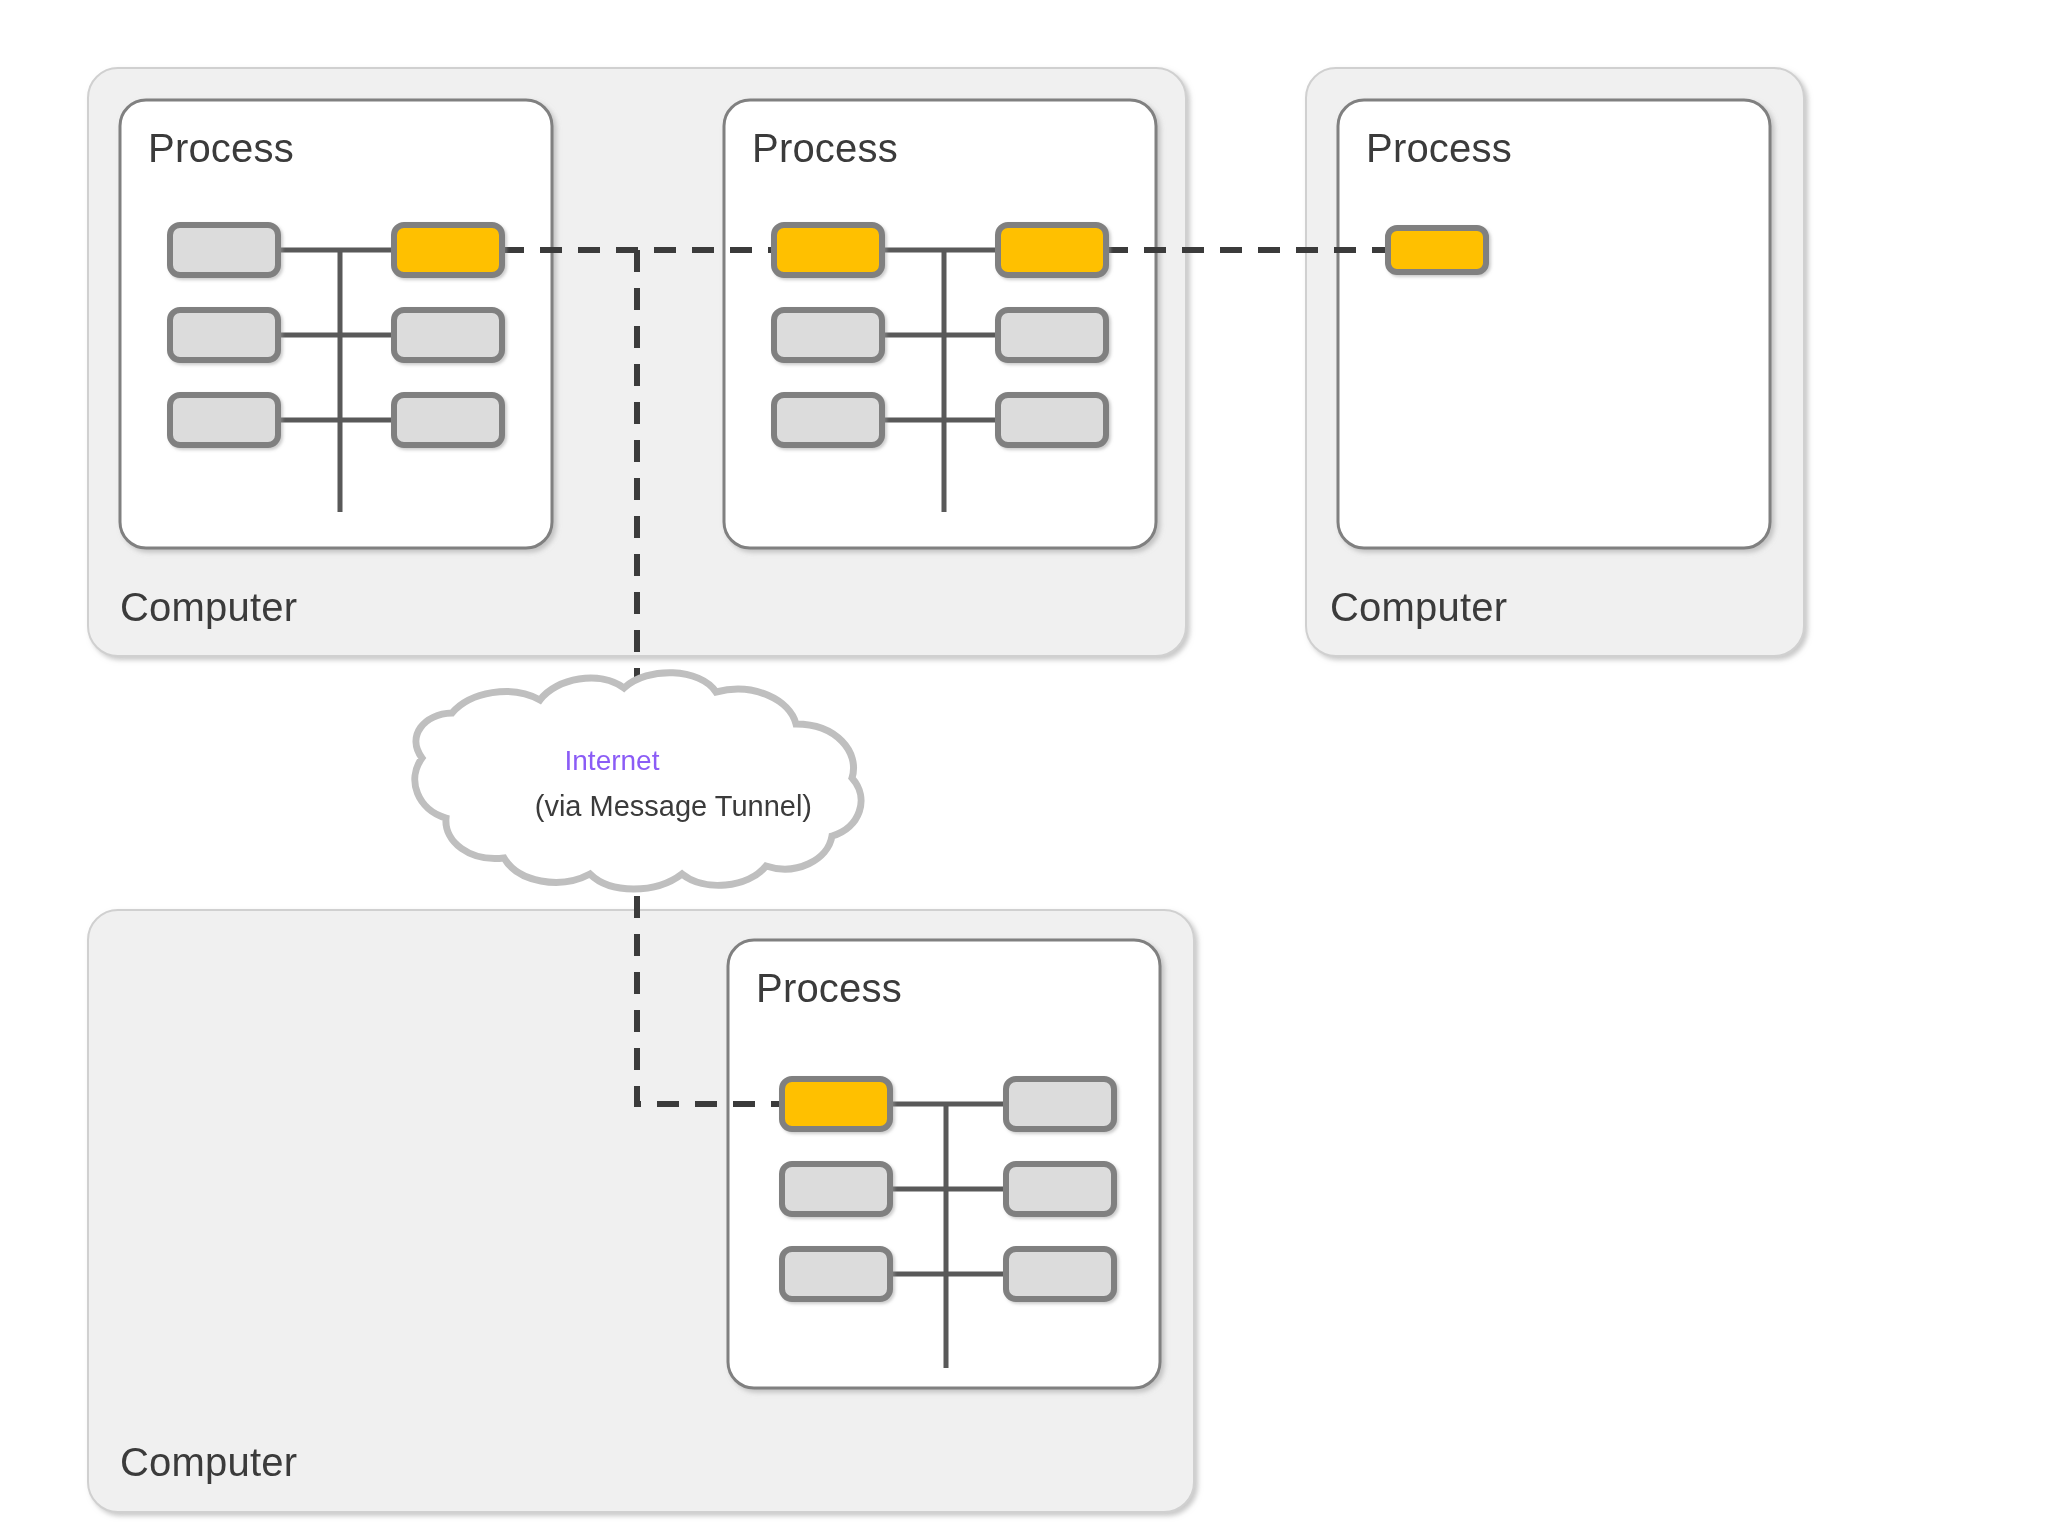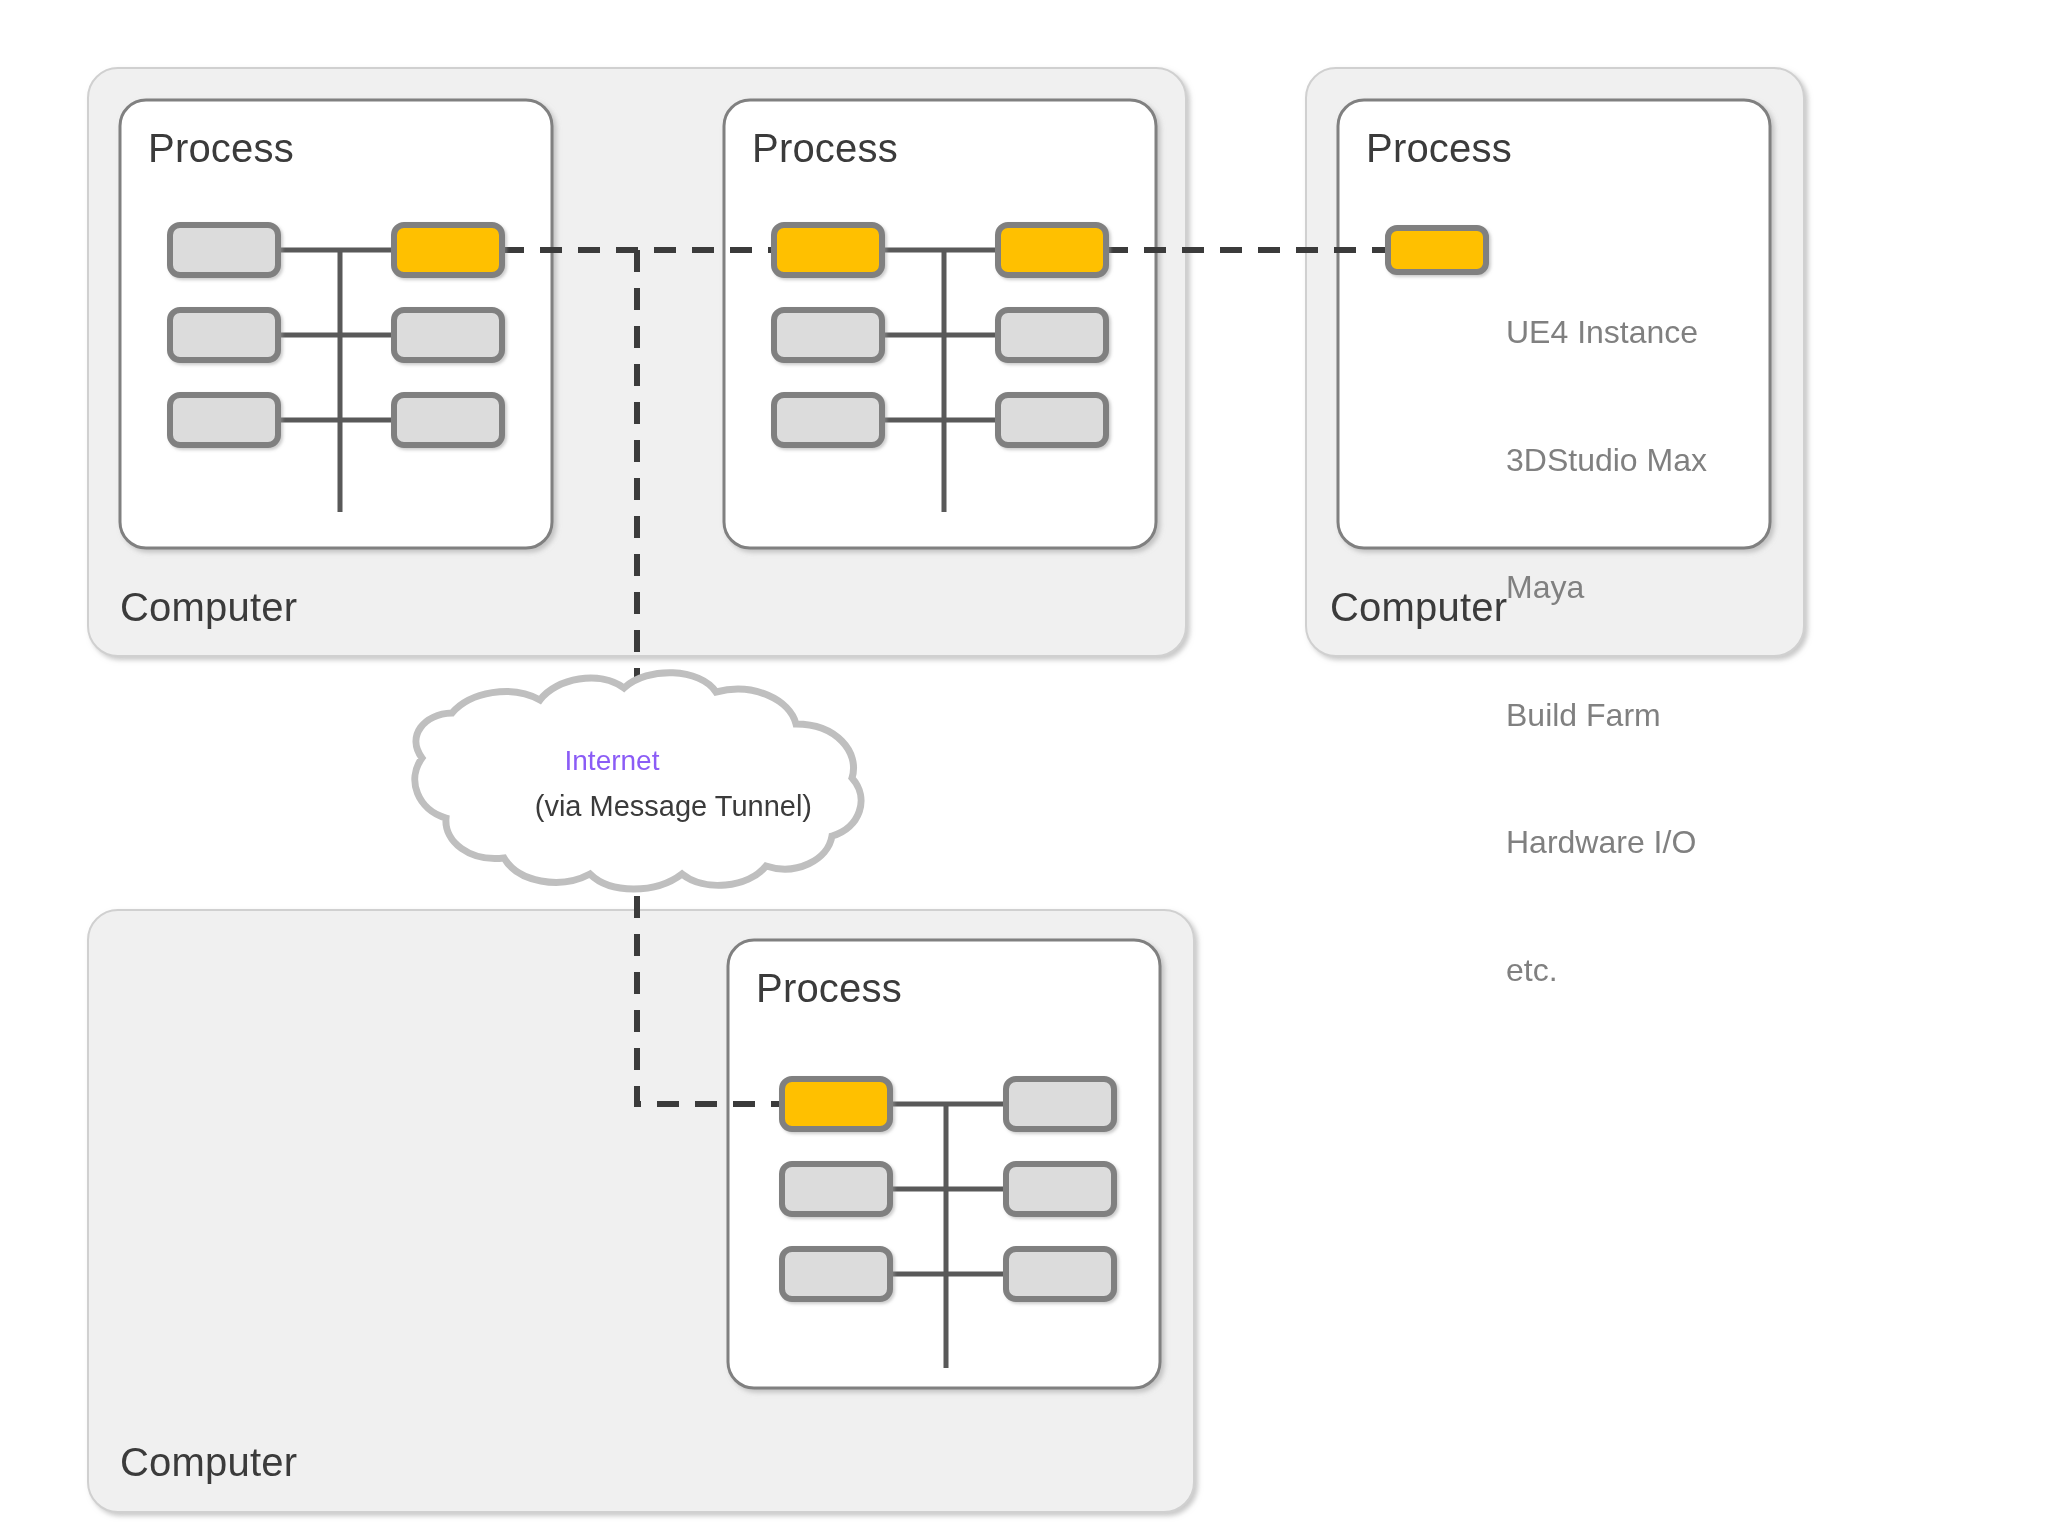--- a/index.html
+++ b/index.html
@@ -178,22 +178,14 @@
   <div class="txt process-label" style="left:1366px; top:126px;">Process</div>
   <div class="txt process-label" style="left:756px; top:966px;">Process</div>
 
   <div class="txt computer-label" style="left:120px; top:585px;">Computer</div>
   <div class="txt computer-label" style="left:1330px; top:585px;">Computer</div>
   <div class="txt computer-label" style="left:120px; top:1440px;">Computer</div>
 
   <div class="txt cloud-title" style="left:412px; top:745px; width:400px;">Internet</div>
   <div class="txt cloud-sub" style="left:412px; top:790px; width:400px;">(via Message Tunnel)</div>
 
-  <div class="txt svc-list" style="left:1506px; top:226px;">
-    <div>UE4 Instance</div>
-    <div>3DStudio Max</div>
-    <div>Maya</div>
-    <div>Build Farm</div>
-    <div>Hardware I/O</div>
-    <div>etc.</div>
-  </div>
 
 </div>
 
 </body></html>

